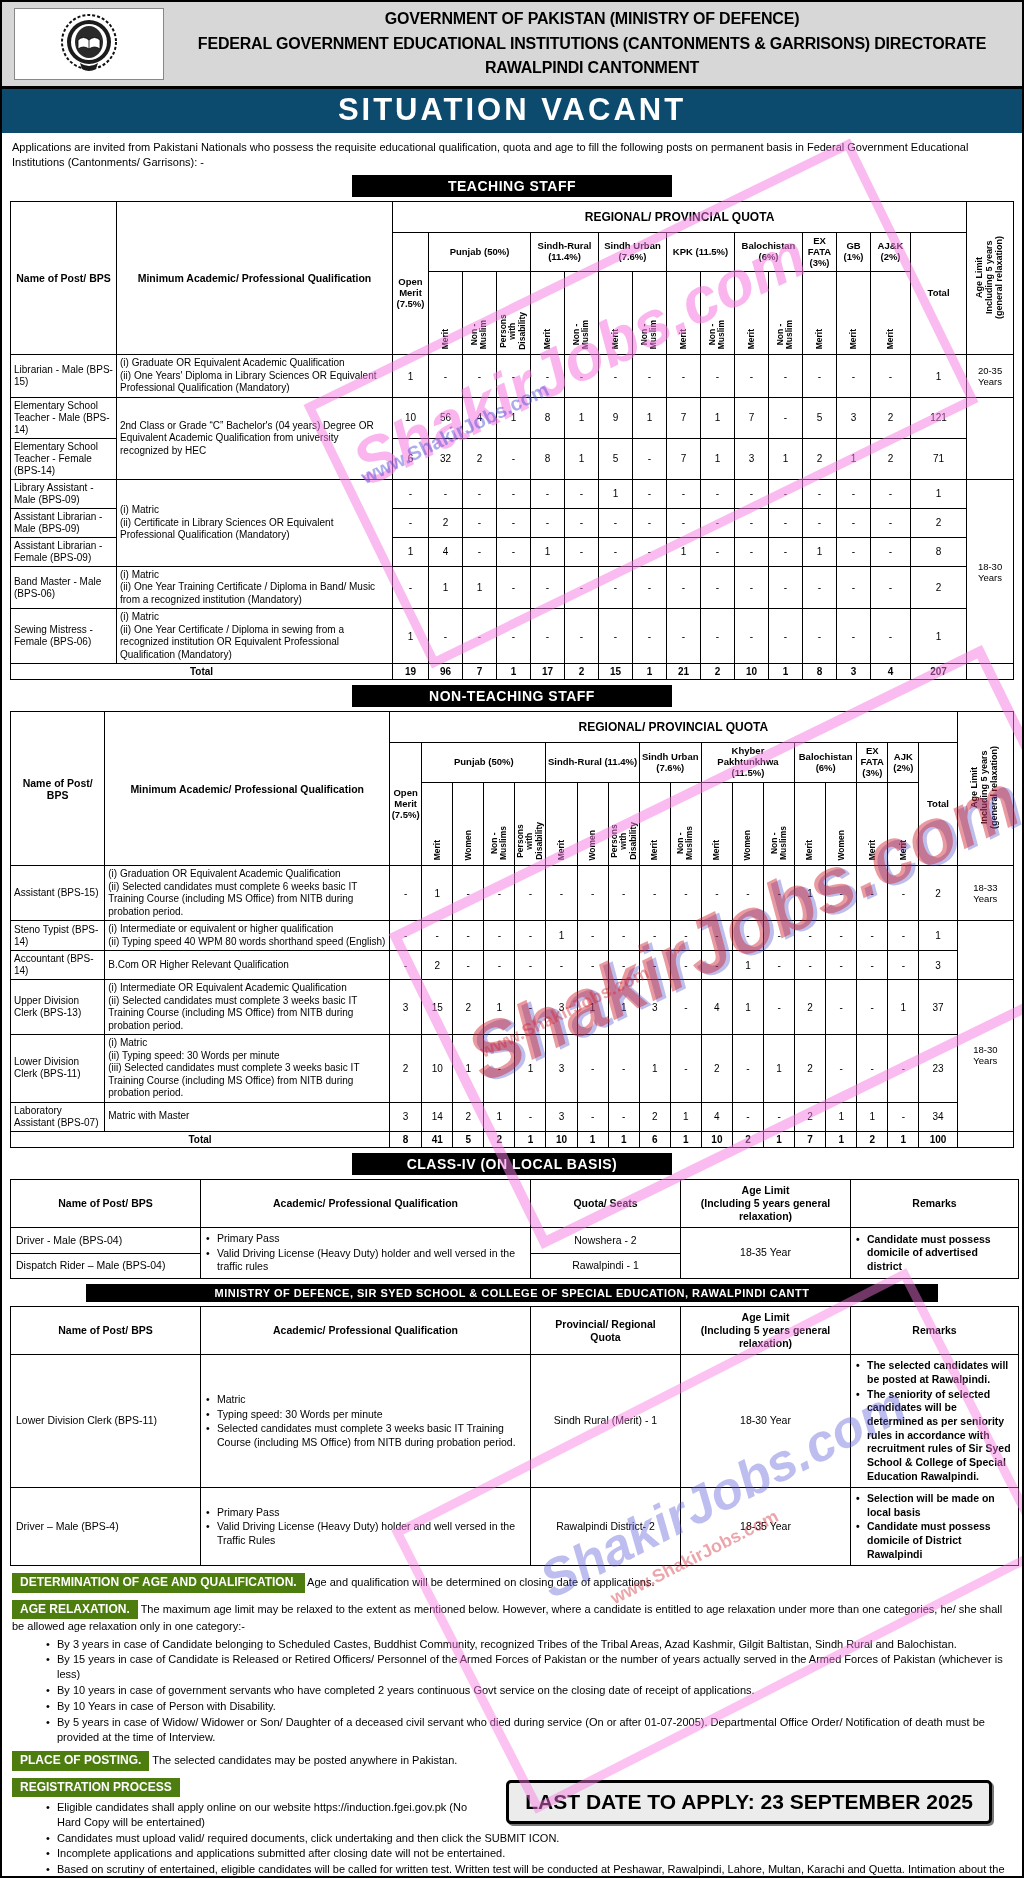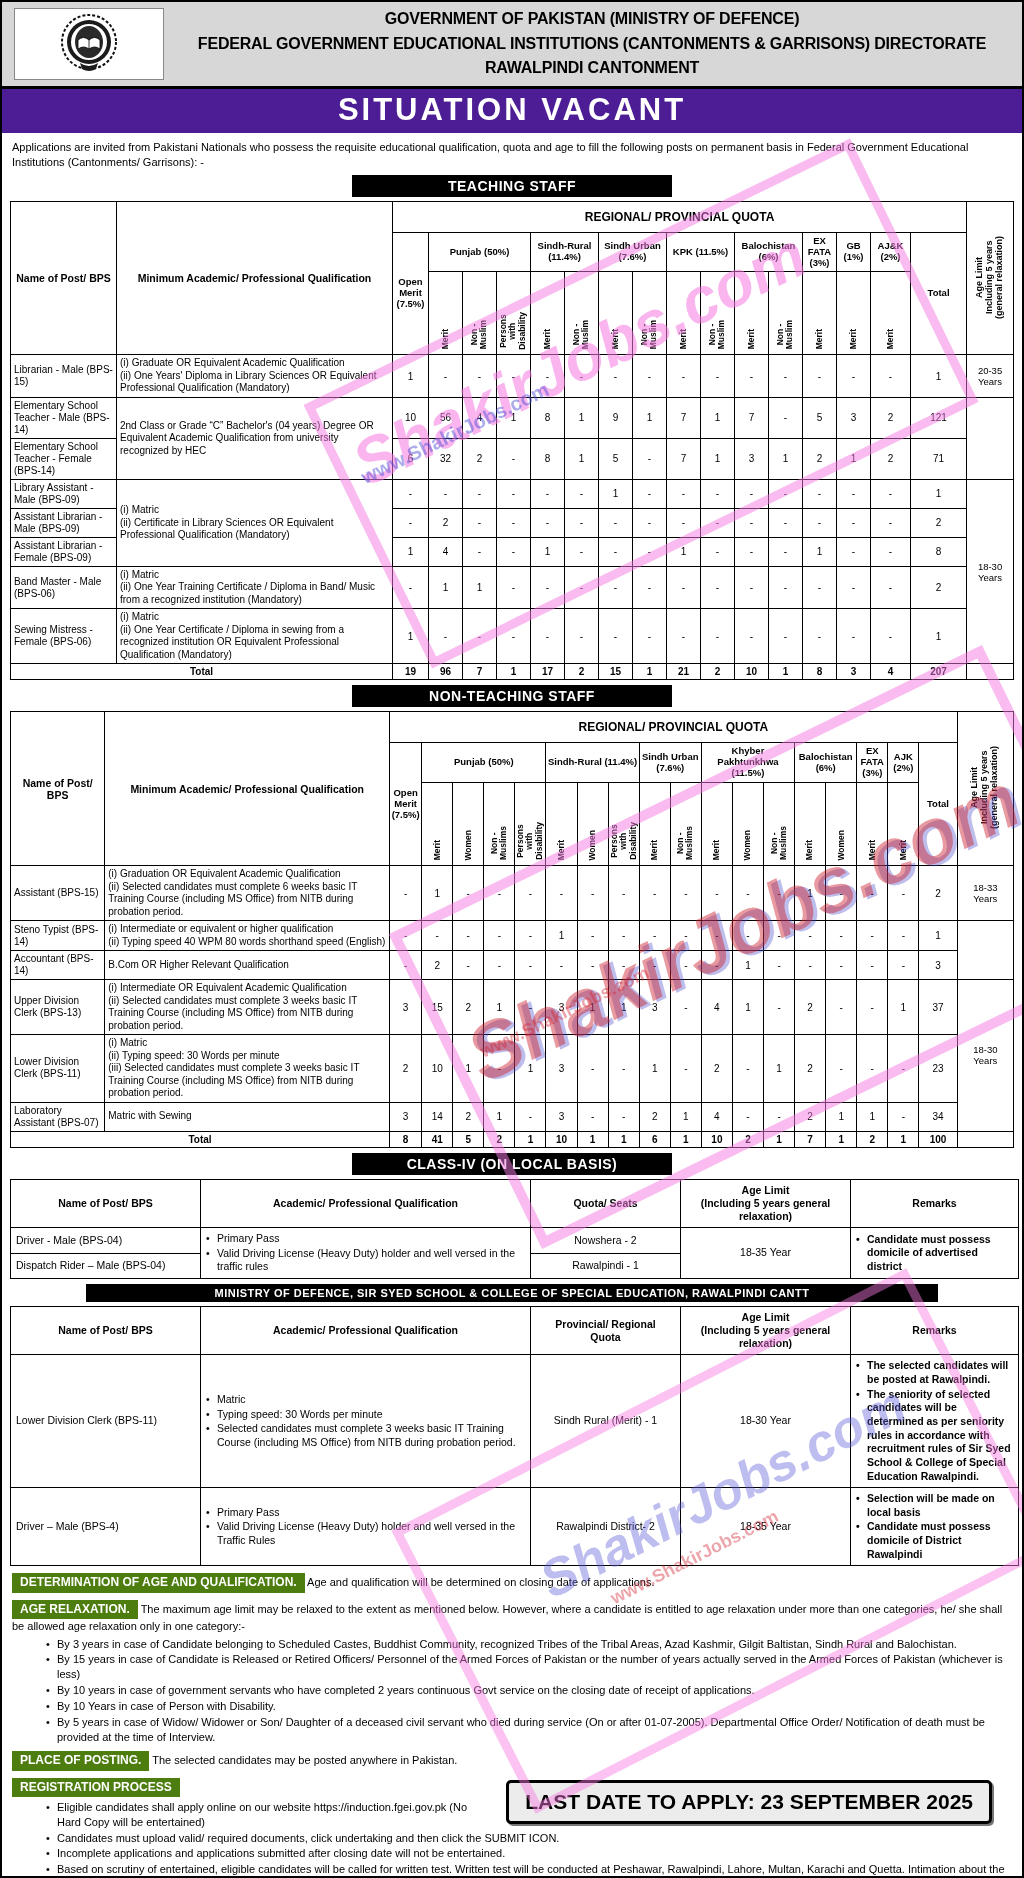--- a/index.html
+++ b/index.html
@@ -3,21 +3,21 @@
 <meta charset="utf-8">
 <style>
   html,body{margin:0;padding:0;background:#fff;}
   .page{width:1024px;height:1878px;box-sizing:border-box;border:2px solid #000;position:relative;
         font-family:"Liberation Sans",sans-serif;color:#000;background:#fff;padding:0 8px;overflow:hidden;}
   
   .masthead{display:flex;align-items:center;gap:10px;background:#d7d7d7;margin:0 -8px;padding:4px 12px;
             border-bottom:3px solid #000;height:76px;}
   .logo-box{width:148px;height:70px;background:#fff;border:1px solid #888;display:flex;align-items:center;justify-content:center;}
   .masthead-text{flex:1;text-align:center;font-weight:bold;font-size:16px;line-height:1.55;letter-spacing:-0.2px;}
-  .banner{margin:0 -8px;background:#4c1d95;color:#fff;text-align:center;font-weight:bold;font-size:31px;
+  .banner{margin:0 -8px;background:#0c4a6e;color:#fff;text-align:center;font-weight:bold;font-size:31px;
           letter-spacing:3px;padding:3px 0 5px;}
   .intro{font-size:11px;margin:7px 2px 4px;line-height:1.35;}
   
   .sec-bar{background:#000;color:#fff;font-weight:bold;text-align:center;font-size:14px;padding:3px 0;
            width:320px;margin:5px auto 4px;letter-spacing:0.5px;}
   .sec-bar.wide{width:852px;font-size:11px;}
   
   table{width:100%;border-collapse:collapse;table-layout:fixed;}
   th,td{border:1px solid #000;padding:2px 3px;vertical-align:middle;font-size:10px;}
   .hquota{font-weight:bold;text-align:center;font-size:12px;padding:8px;}
@@ -530,21 +530,21 @@
             <td class="cnum">-</td>
             <td class="cnum">1</td>
             <td class="cnum">2</td>
             <td class="cnum">-</td>
             <td class="cnum">-</td>
             <td class="cnum">-</td>
             <td class="cnum">23</td>
           </tr>
           <tr>
             <td class="cpost">Laboratory Assistant (BPS-07)</td>
-            <td rowspan="1" class="cqual">Matric with Sewing</td>
+            <td rowspan="1" class="cqual">Matric with Master</td>
             <td class="cnum">3</td>
             <td class="cnum">14</td>
             <td class="cnum">2</td>
             <td class="cnum">1</td>
             <td class="cnum">-</td>
             <td class="cnum">3</td>
             <td class="cnum">-</td>
             <td class="cnum">-</td>
             <td class="cnum">2</td>
             <td class="cnum">1</td>

